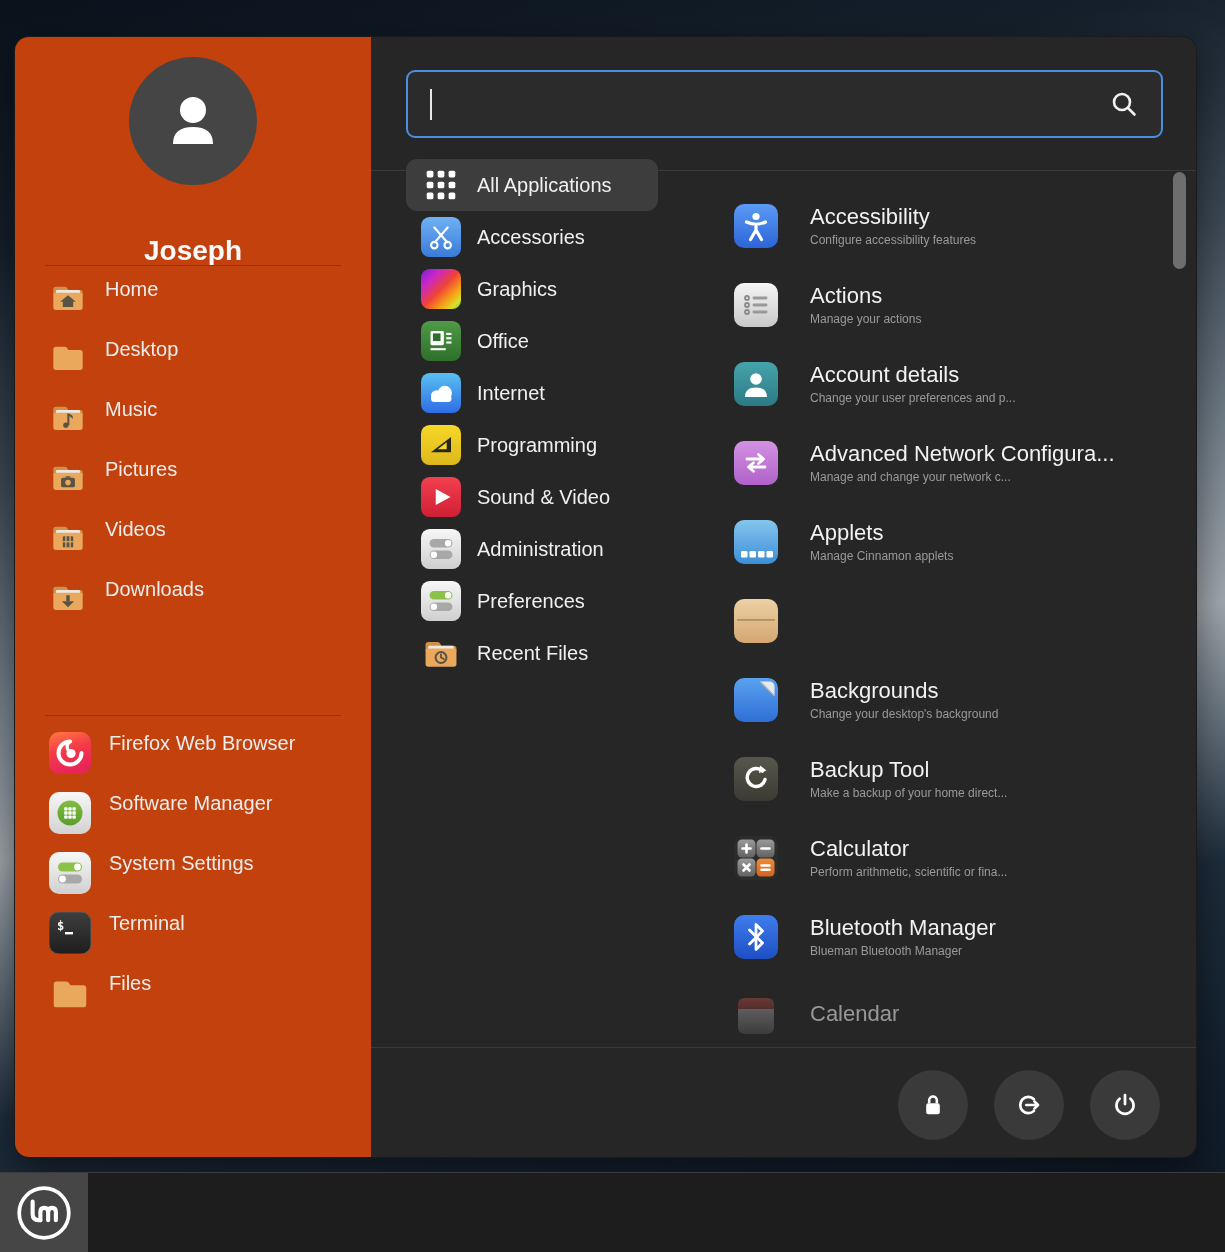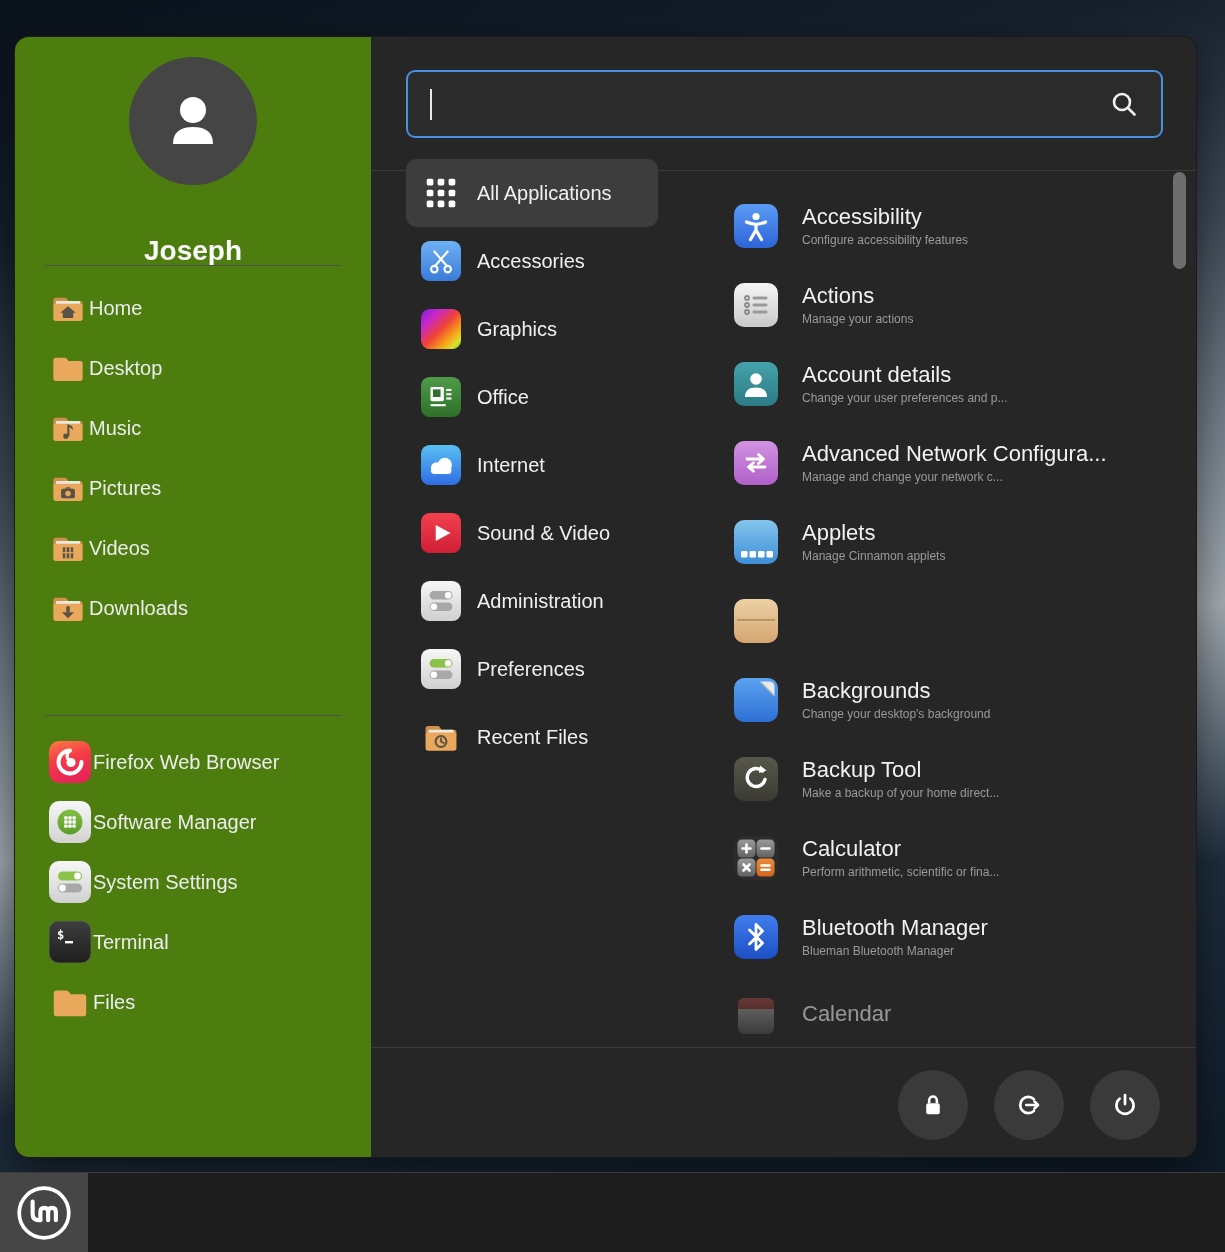--- a/index.html
+++ b/index.html
@@ -1,52 +1,52 @@
 <!DOCTYPE html>
 <html><head>
 <meta charset="utf-8">
 <style>
   html,body{margin:0;padding:0;width:1225px;height:1252px;overflow:hidden;
     font-family:"Liberation Sans",sans-serif;}
   body{background:linear-gradient(168deg,#0a121c 0%,#15202c 16%,#3e4a57 32%,
        #76828d 46%,#a3abb1 57%,#5d6a76 66%,#1e2d3c 74%,#13202e 88%,#0d1825 100%);}
   .menu{position:absolute;left:15px;top:37px;width:1181px;height:1120px;
     border-radius:14px;background:#262626;box-shadow:0 0 0 1px #1b1b1b,0 14px 40px rgba(0,0,0,.55);}
-  .sidebar{position:absolute;left:0;top:0;width:356px;height:1120px;background:#4d7c0f;
+  .sidebar{position:absolute;left:0;top:0;width:356px;height:1120px;background:#c2410c;
     border-radius:14px 0 0 14px;}
   .mainarea{position:absolute;left:356px;top:0;width:825px;height:1120px;background:#262626;
     border-radius:0 14px 14px 0;}
   
   .avatar{position:absolute;left:114px;top:20px;width:128px;height:128px;border-radius:50%;
     background:#454545;display:flex;align-items:center;justify-content:center;}
   .username{position:absolute;left:0;top:198px;width:356px;text-align:center;color:#fafafa;
     font-size:28px;font-weight:bold;}
   .side-divider{position:absolute;left:30px;width:296px;height:1px;background:#4d4d4d;}
   .side-list{position:absolute;left:0;width:356px;}
-  .side-row{height:60px;display:flex;align-items:center;padding-left:34px;gap:2px;cursor:pointer;}
+  .side-row{height:60px;display:flex;align-items:flex-start;padding-left:34px;gap:18px;cursor:pointer;}
   .side-row .lbl{color:#ededed;font-size:20px;}
   
   .searchbox{position:absolute;left:35px;top:33px;width:757px;height:68px;border-radius:9px;
     background:#2b2b2b;border:2px solid #4790e2;box-sizing:border-box;display:flex;align-items:center;}
   .searchbox input{flex:1;background:transparent;border:none;outline:none;color:#f0f0f0;
     font-size:22px;padding:0 0 0 24px;font-family:"Liberation Sans",sans-serif;}
   .caret{position:absolute;left:22px;top:17px;width:2px;height:31px;background:#e8e8e8;}
   .search-mag{margin-right:22px;}
   .top-sep{position:absolute;left:0;top:133px;width:825px;height:1px;background:#3a3a3a;}
   .bottom-sep{position:absolute;left:0;top:1010px;width:825px;height:1px;background:#3a3a3a;}
   
   .cats{position:absolute;left:35px;top:122px;width:300px;}
-  .cat-row{height:68px;display:flex;align-items:center;gap:16px;padding-left:15px;cursor:pointer;
+  .cat-row{height:52px;display:flex;align-items:center;gap:16px;padding-left:15px;cursor:pointer;
     border-radius:11px;}
   .cat-row.selected{background:#3d3d3d;width:237px;}
   .cat-row .lbl{color:#f0f0f0;font-size:20px;white-space:nowrap;}
   
   .apps{position:absolute;left:363px;top:134px;width:400px;height:876px;overflow:hidden;
     padding-top:15px;box-sizing:border-box;}
-  .app-row{height:79px;display:flex;align-items:center;gap:24px;cursor:pointer;}
+  .app-row{height:79px;display:flex;align-items:center;gap:32px;cursor:pointer;}
   .app-row .txt{display:flex;flex-direction:column;gap:3px;}
   .app-row .nm{color:#f2f2f2;font-size:22px;white-space:nowrap;}
   .app-row .ds{color:#9a9a9a;font-size:12px;white-space:nowrap;}
   .app-row.dimmed{opacity:.55;}
   .scrollthumb{position:absolute;right:10px;top:135px;width:13px;height:97px;border-radius:7px;
     background:#6e6e6e;cursor:pointer;}
   
   .session{position:absolute;right:36px;top:1033px;display:flex;gap:26px;}
   .sess-btn{width:70px;height:70px;border-radius:50%;background:#3a3a3a;display:flex;
     align-items:center;justify-content:center;cursor:pointer;}
@@ -317,20 +317,34 @@
           <rect width="42" height="42" rx="9" fill="url(#gin)"></rect>
           <circle cx="16.5" cy="24" r="6" fill="#ffffff"></circle>
           <circle cx="25" cy="21" r="7.5" fill="#ffffff"></circle>
           <rect x="10.5" y="23" width="21.5" height="7.5" rx="3.7" fill="#ffffff"></rect>
         </svg>
         <span class="lbl">Internet</span>
       </div>
       <div class="cat-row">
         <svg class="tile" width="40" height="40" viewBox="0 0 42 42">
           <defs>
+              <linearGradient id="gpr" x1="0" y1="0" x2="0" y2="1">
+                <stop offset="0" stop-color="#f6d827"></stop>
+                <stop offset="1" stop-color="#ddb71c"></stop>
+              </linearGradient>
+            </defs>
+          <rect width="42" height="42" rx="9" fill="url(#gpr)"></rect>
+          <path d="M10.5 28.5 L31.5 28.5 L31.5 12.5 Z" fill="#26261c"></path>
+          <path d="M17.5 25.5 L27 25.5 L27 18 Z" fill="#f6d827"></path>
+        </svg>
+        <span class="lbl">Programming</span>
+      </div>
+      <div class="cat-row">
+        <svg class="tile" width="40" height="40" viewBox="0 0 42 42">
+          <defs>
               <linearGradient id="gsv" x1="0" y1="0" x2="0" y2="1">
                 <stop offset="0" stop-color="#f4404f"></stop>
                 <stop offset="1" stop-color="#cf1f35"></stop>
               </linearGradient>
             </defs>
           <rect width="42" height="42" rx="9" fill="url(#gsv)"></rect>
           <path d="M15.5 12.5 L31 21 L15.5 29.5 Z" fill="#ffffff"></path>
         </svg>
         <span class="lbl">Sound &amp; Video</span>
       </div>

